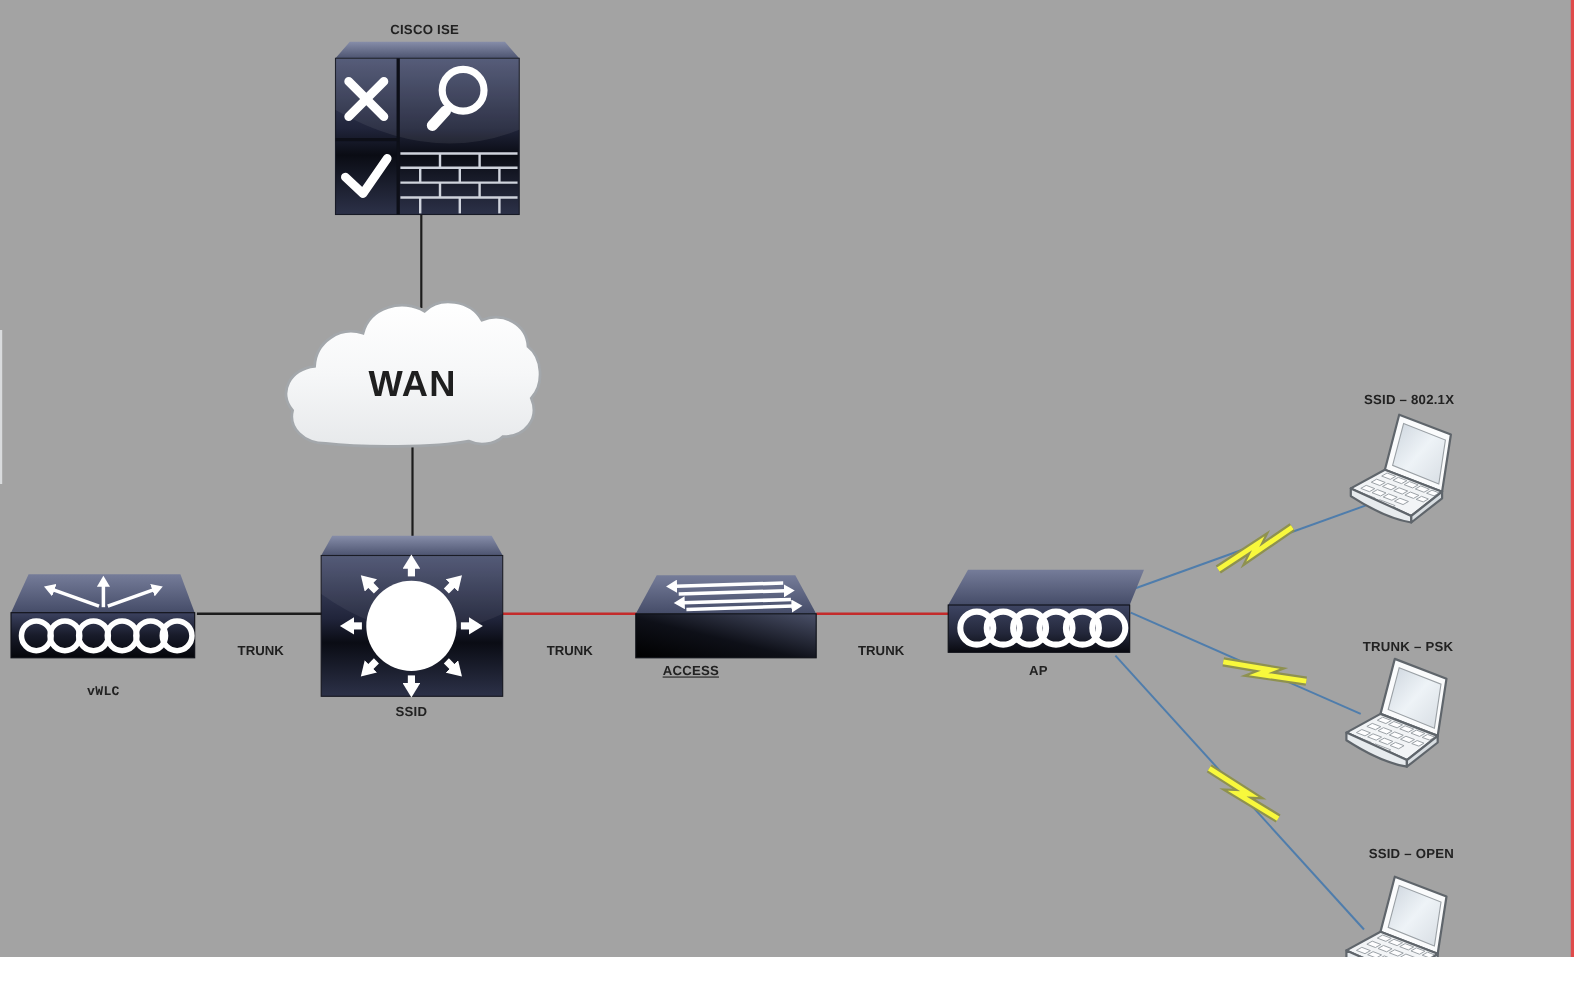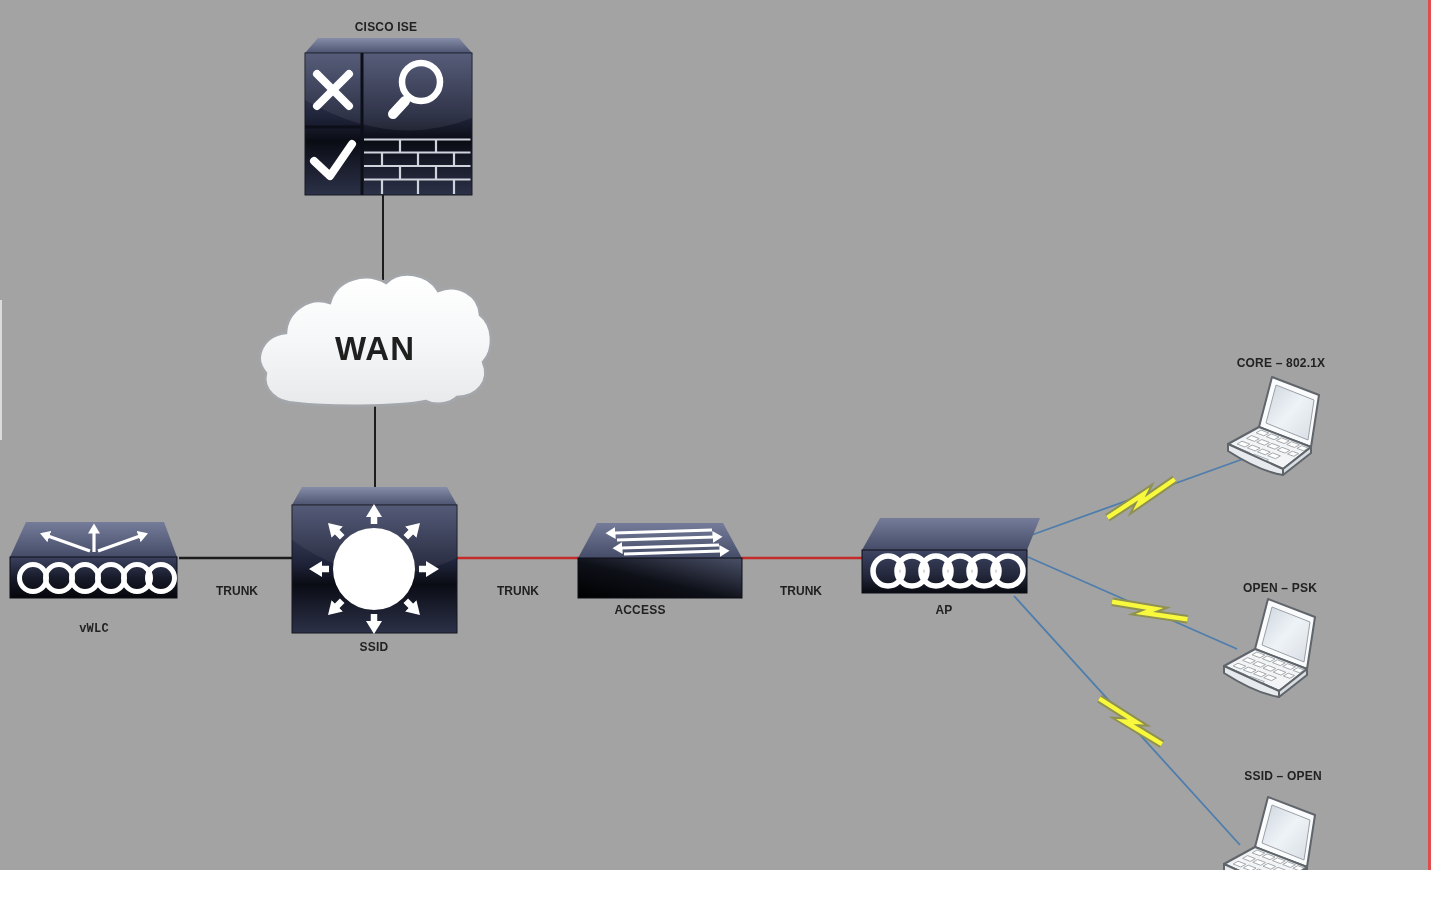--- a/index.html
+++ b/index.html
@@ -218,23 +218,23 @@
 
   <use href="#laptop" xlink:href="#laptop" transform="translate(1226,376)"></use>
   <use href="#laptop" xlink:href="#laptop" transform="translate(1222,598)"></use>
   <use href="#laptop" xlink:href="#laptop" transform="translate(1222,796)"></use>
 </svg>
 
 <div class="lbl" style="left:326px;top:20px;width:120px;">CISCO ISE</div>
 <div class="lbl big" style="left:295px;top:330px;width:160px;">WAN</div>
 <div class="lbl" style="left:34px;top:622px;width:120px;font-family:Liberation Mono, monospace;">vWLC</div>
 <div class="lbl" style="left:314px;top:640px;width:120px;">SSID</div>
-<div class="lbl" style="left:580px;top:603px;width:120px;">ACCESS</div>
+<div class="lbl" style="left:568px;top:603px;width:120px;text-decoration:underline;">ACCESS</div>
 <div class="lbl" style="left:884px;top:603px;width:120px;">AP</div>
-<div class="lbl" style="left:1201px;top:356px;width:160px;">CORE – 802.1X</div>
-<div class="lbl" style="left:1200px;top:581px;width:160px;">OPEN – PSK</div>
+<div class="lbl" style="left:1201px;top:356px;width:160px;">SSID – 802.1X</div>
+<div class="lbl" style="left:1200px;top:581px;width:160px;">TRUNK – PSK</div>
 <div class="lbl" style="left:1203px;top:769px;width:160px;text-align:center;">SSID – OPEN</div>
 
 <div class="trunk" style="left:207px;top:536px;">TRUNK</div>
 <div class="trunk" style="left:488px;top:536px;">TRUNK</div>
 <div class="trunk" style="left:771px;top:536px;">TRUNK</div>
 
 </div>
 
 </body></html>

